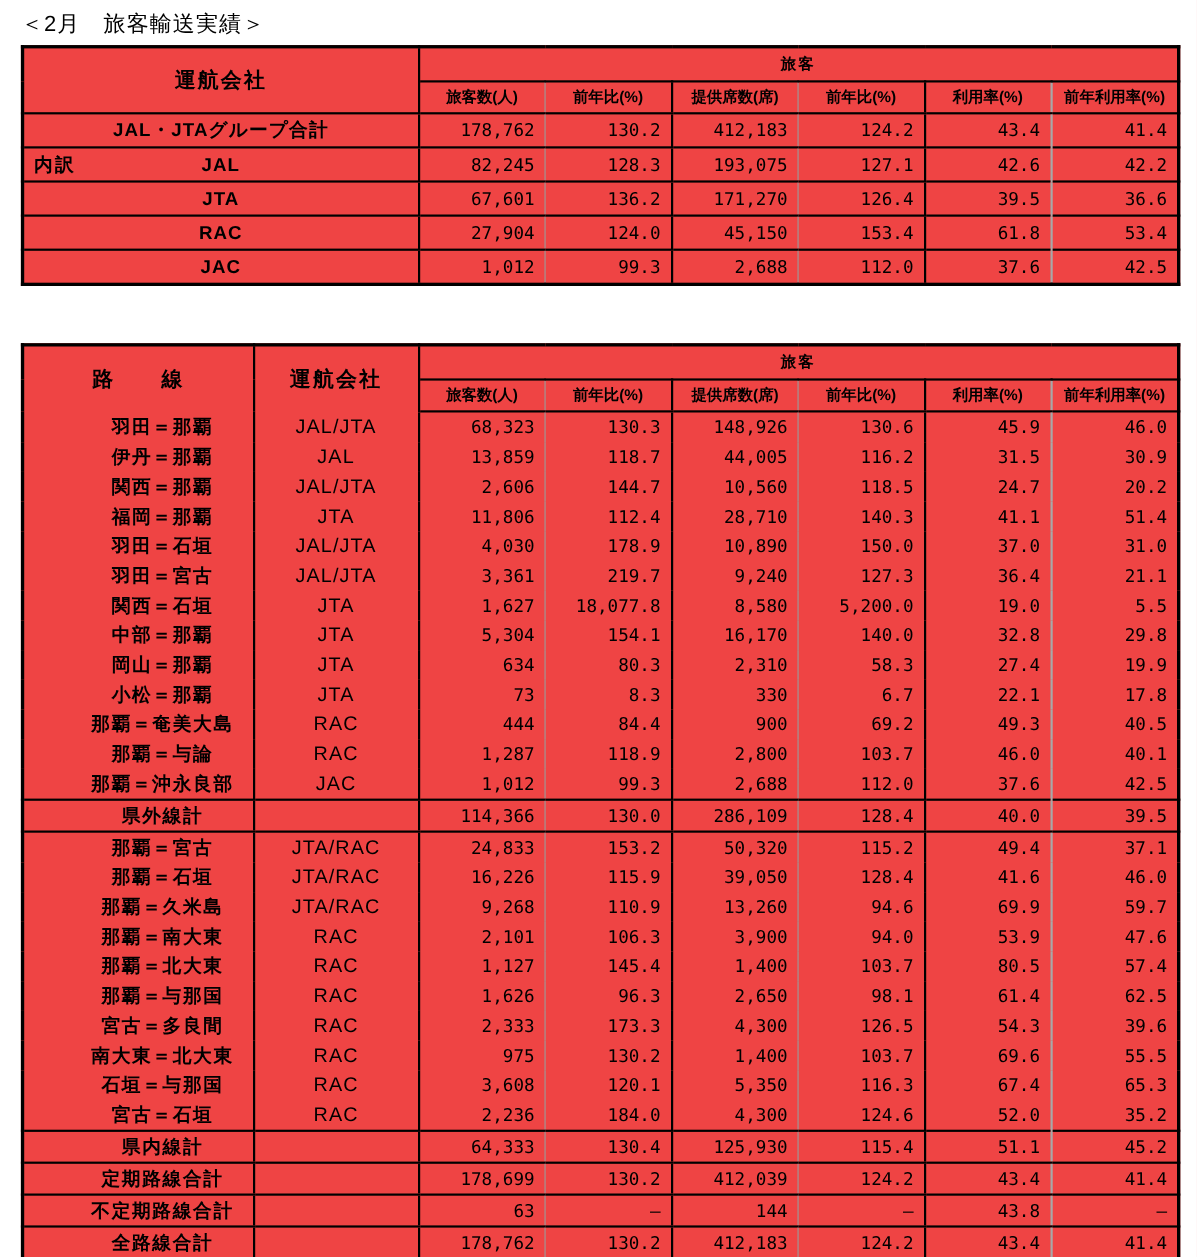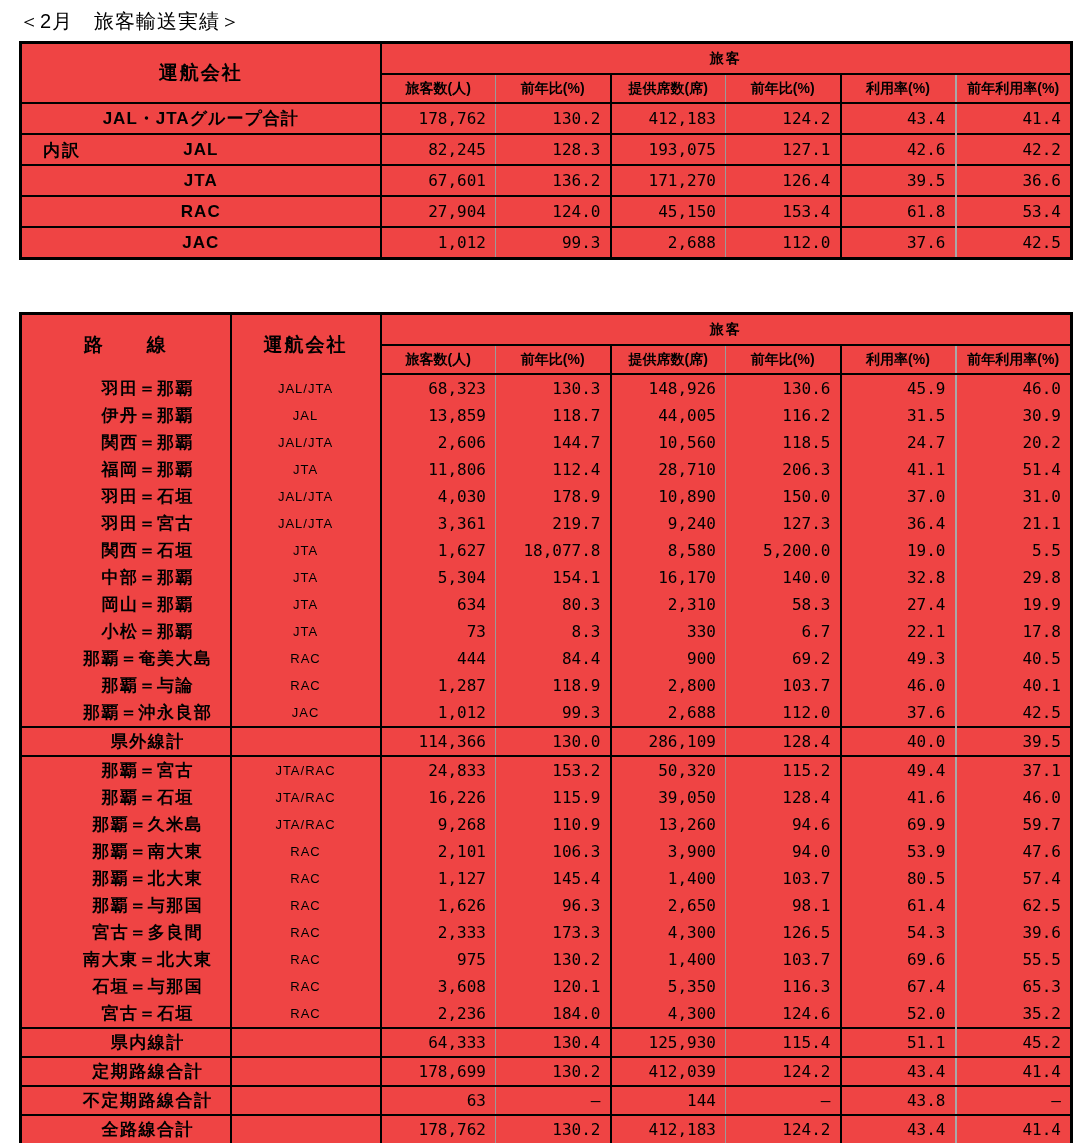--- a/index.html
+++ b/index.html
@@ -20,28 +20,28 @@
   
   .v0{border-left:2px solid #000;margin-left:36px;}
   .v1{border-left:1px solid #9a9a9a;}
   .v2{border-left:2px solid #000;}
   .v3{border-left:1px solid #9a9a9a;}
   .v4{border-left:2px solid #000;}
   .v5{border-left:2px solid #a8a8a8;}
   
   .t-sum tbody td{height:29px;border-top:2px solid #000;}
   .t-sum td.label{font-size:17px;font-weight:600;text-align:center;position:relative;letter-spacing:1px;}
-  .t-sum td.label .indent{position:absolute;left:21px;top:50%;transform:translateY(-50%);
+  .t-sum td.label .indent{position:absolute;left:9px;top:50%;transform:translateY(-50%);
                           font-size:17px;font-weight:600;letter-spacing:2px;}
   
   .t-rt tbody td{height:27px;}
   .t-rt tbody tr.data td{border-top:none;}
   .t-rt tbody tr.total td{border-top:2px solid #000;border-bottom:2px solid #000;border-radius:12px;}
   .t-rt td.route{font-size:17px;font-weight:600;text-align:center;letter-spacing:1.5px;padding-left:44px;}
-  .t-rt td.comp{font-size:13px;font-weight:500;text-align:center;letter-spacing:1px;border-left:2px solid #000;margin-top:24px;}
+  .t-rt td.comp{font-size:18px;font-weight:500;text-align:center;letter-spacing:1px;border-left:2px solid #000;margin-top:24px;}
   
   td.num{font-family:"DejaVu Sans Mono",monospace;font-size:16px;text-align:right;
          padding-right:9px;font-weight:400;}
 </style>
 </head>
 <body>
 
 <div class="page">
 
   <div class="title">＜2月　旅客輸送実績＞</div>
@@ -177,21 +177,21 @@
           <td class="num v3">118.5</td>
           <td class="num v4">24.7</td>
           <td class="num v5">20.2</td>
         </tr>
         <tr class="data">
           <td class="route">福岡＝那覇</td>
           <td class="comp">JTA</td>
           <td class="num v0">11,806</td>
           <td class="num v1">112.4</td>
           <td class="num v2">28,710</td>
-          <td class="num v3">206.3</td>
+          <td class="num v3">140.3</td>
           <td class="num v4">41.1</td>
           <td class="num v5">51.4</td>
         </tr>
         <tr class="data">
           <td class="route">羽田＝石垣</td>
           <td class="comp">JAL/JTA</td>
           <td class="num v0">4,030</td>
           <td class="num v1">178.9</td>
           <td class="num v2">10,890</td>
           <td class="num v3">150.0</td>

